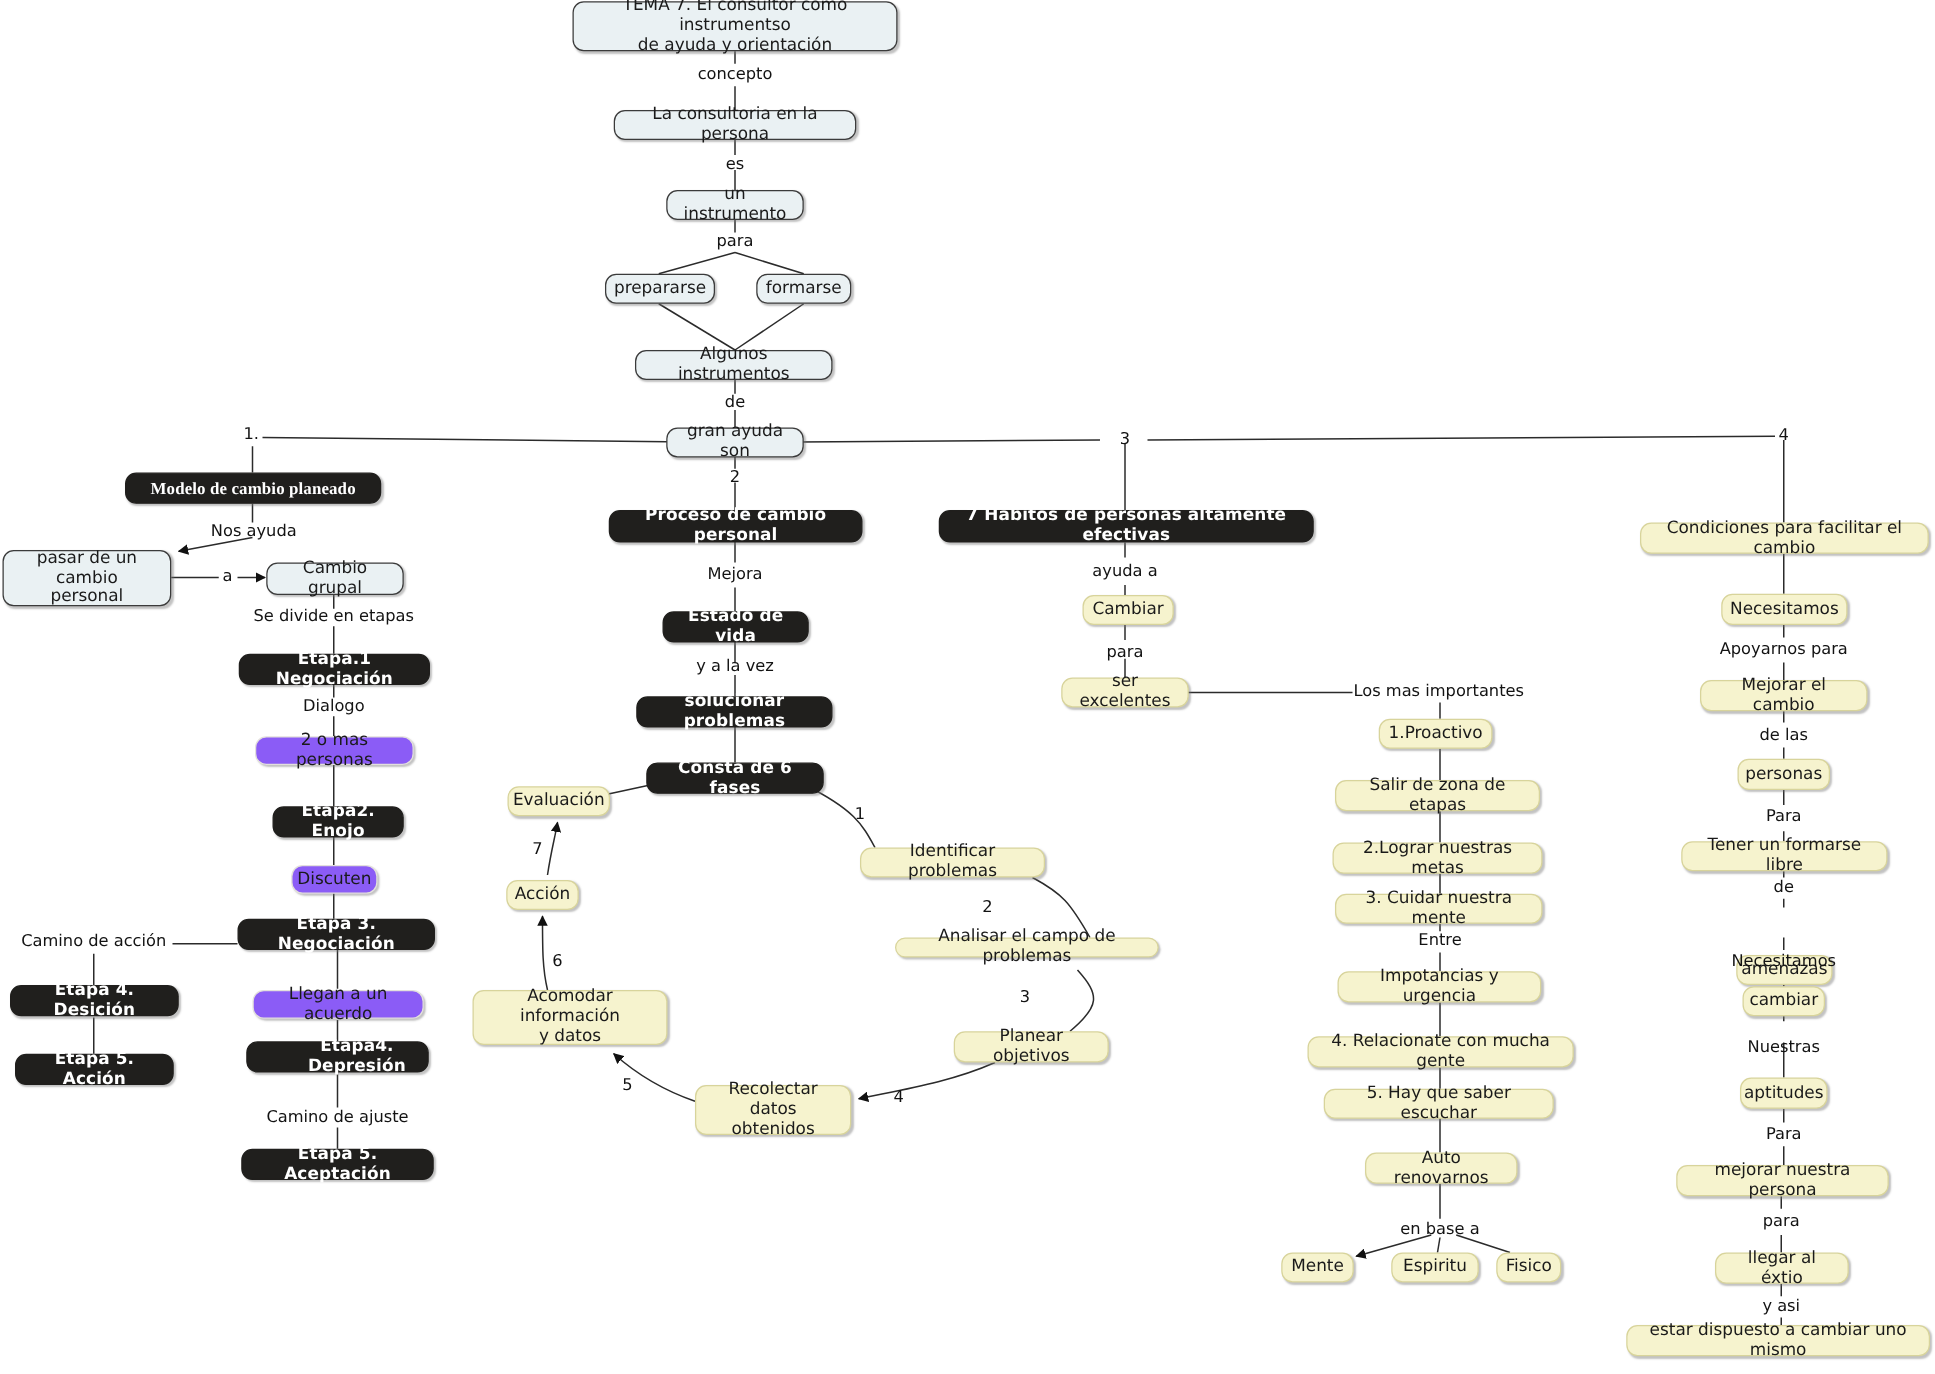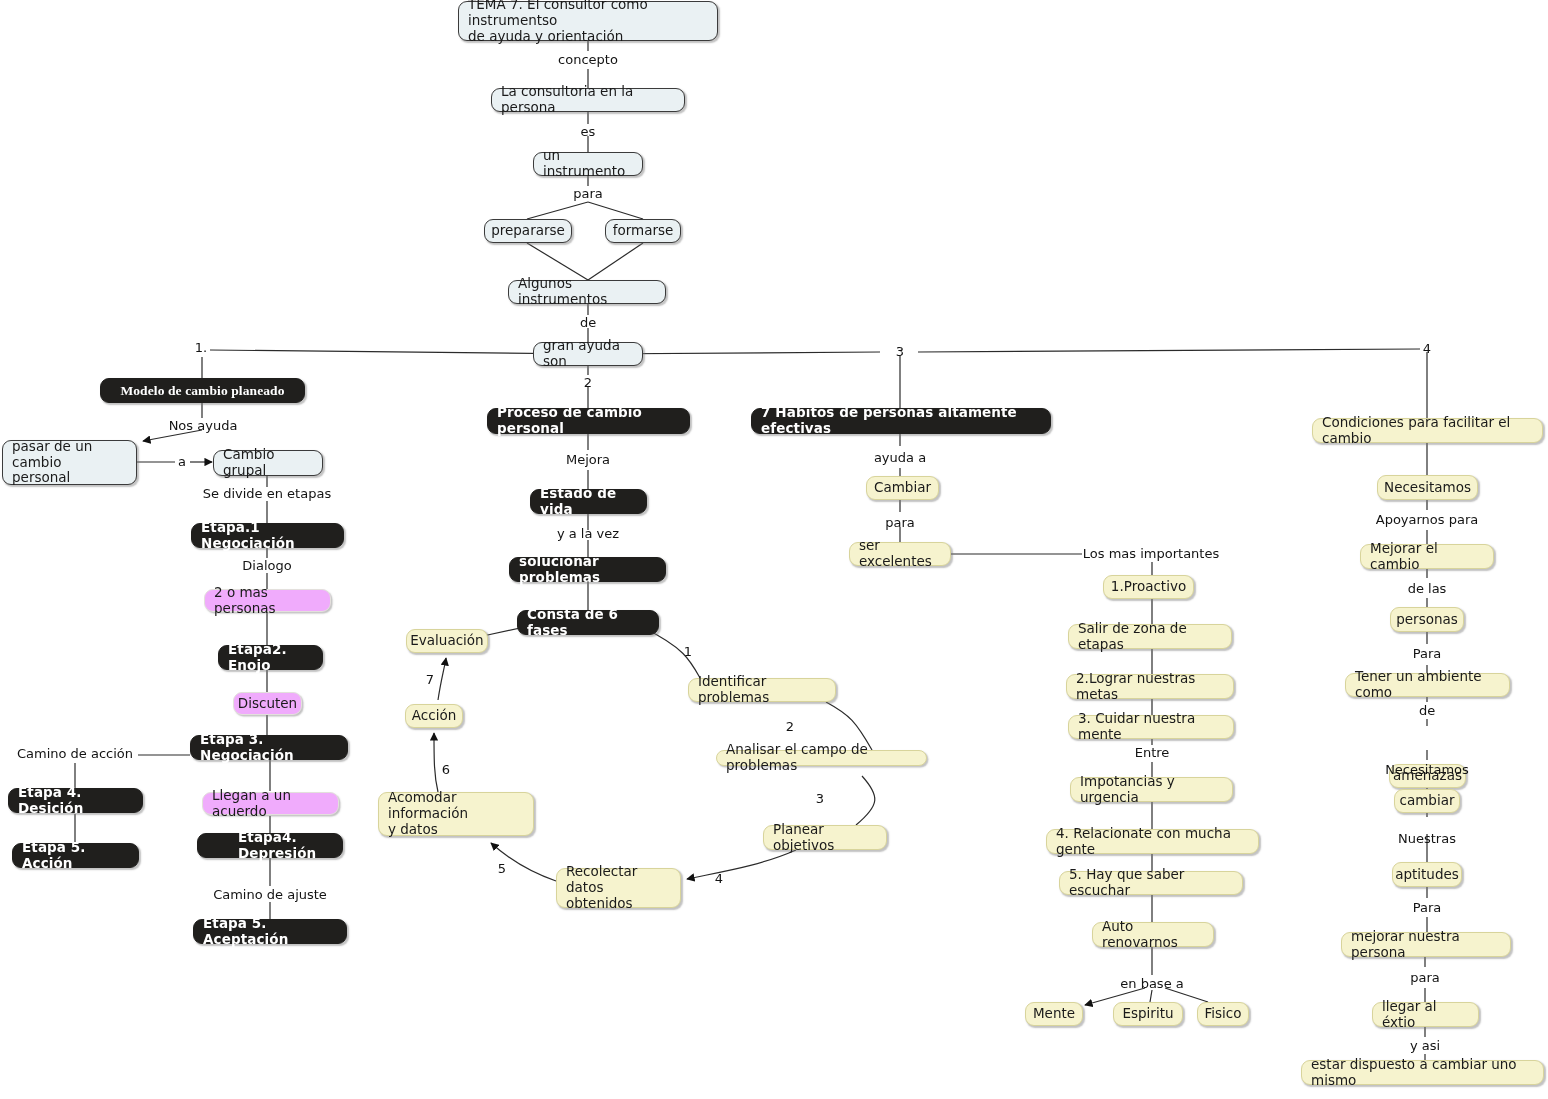--- a/index.html
+++ b/index.html
@@ -25,21 +25,21 @@
     width: 1548px;
     height: 1099px;
     pointer-events: none;
   }
   .node {
     position: absolute;
     box-sizing: border-box;
     display: flex;
     align-items: center;
     justify-content: center;
-    text-align: left;
+    text-align: center;
     border-radius: 9px;
     font-size: 13.5px;
     line-height: 1.18;
     padding: 3px 9px;
     white-space: pre-line;
     box-shadow: 1.5px 1.5px 1.5px rgba(120,120,120,0.45);
   }
   
   .n-blue {
     background: #eaf1f3;
@@ -49,21 +49,21 @@
   
   .n-dark {
     background: #201f1d;
     border: 1px solid #201f1d;
     color: #ffffff;
     font-weight: bold;
     letter-spacing: 0.1px;
   }
   
   .n-grey {
-    background: #f0abfc;
+    background: #8b5cf6;
     border: 1px solid #e3e0dc;
     color: #1a1a1a;
   }
   
   .n-yellow {
     background: #f6f3ce;
     border: 1px solid #d8d49b;
     color: #1a1a1a;
   }
   .elabel {
@@ -303,21 +303,21 @@
   <div class="node n-yellow" style="left:1312px; top:418px; width:231px; height:25px;">Condiciones para facilitar el cambio</div>
   <div class="node n-yellow" style="left:1377px; top:475px; width:101px; height:25px;">Necesitamos</div>
   <div class="elabel" style="left:1427px; top:520px;">Apoyarnos para</div>
 
   <div class="node n-yellow" style="left:1360px; top:544px; width:134px; height:25px;">Mejorar el cambio</div>
   <div class="elabel" style="left:1427px; top:589px;">de las</div>
 
   <div class="node n-yellow" style="left:1390px; top:607px; width:74px; height:25px;">personas</div>
   <div class="elabel" style="left:1427px; top:654px;">Para</div>
 
-  <div class="node n-yellow" style="left:1345px; top:673px; width:165px; height:24px;">Tener un ambiente como</div>
+  <div class="node n-yellow" style="left:1345px; top:673px; width:165px; height:24px;">Tener un formarse libre</div>
   <div class="elabel" style="left:1427px; top:711px;">de</div>
 
   <div class="node n-yellow" style="left:1389px; top:764px; width:77px; height:24px;">amenazas</div>
   <div class="elabel" style="left:1427px; top:770px;">Necesitamos</div>
 
   <div class="node n-yellow" style="left:1394px; top:789px; width:66px; height:24px;">cambiar</div>
   <div class="elabel" style="left:1427px; top:839px;">Nuestras</div>
 
   <div class="node n-yellow" style="left:1392px; top:862px; width:70px; height:25px;">aptitudes</div>
   <div class="elabel" style="left:1427px; top:908px;">Para</div>

